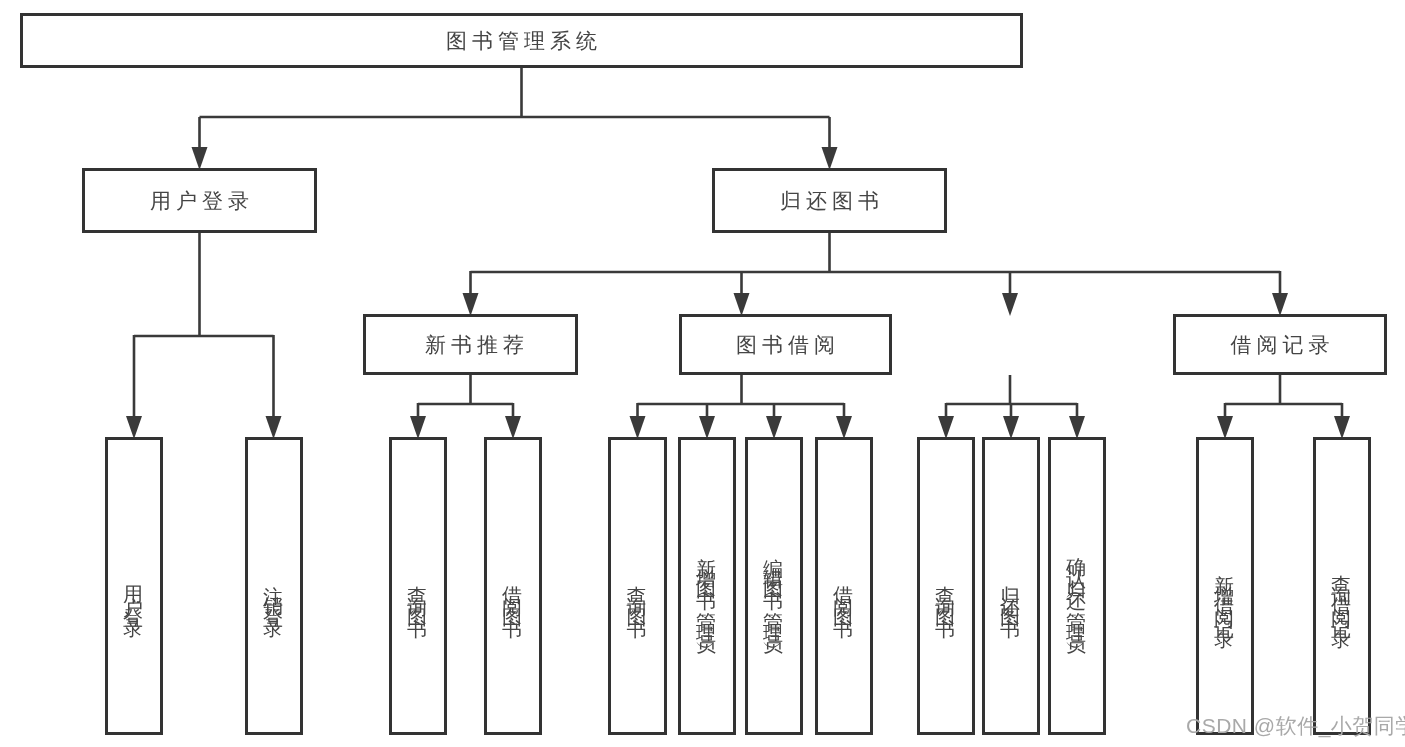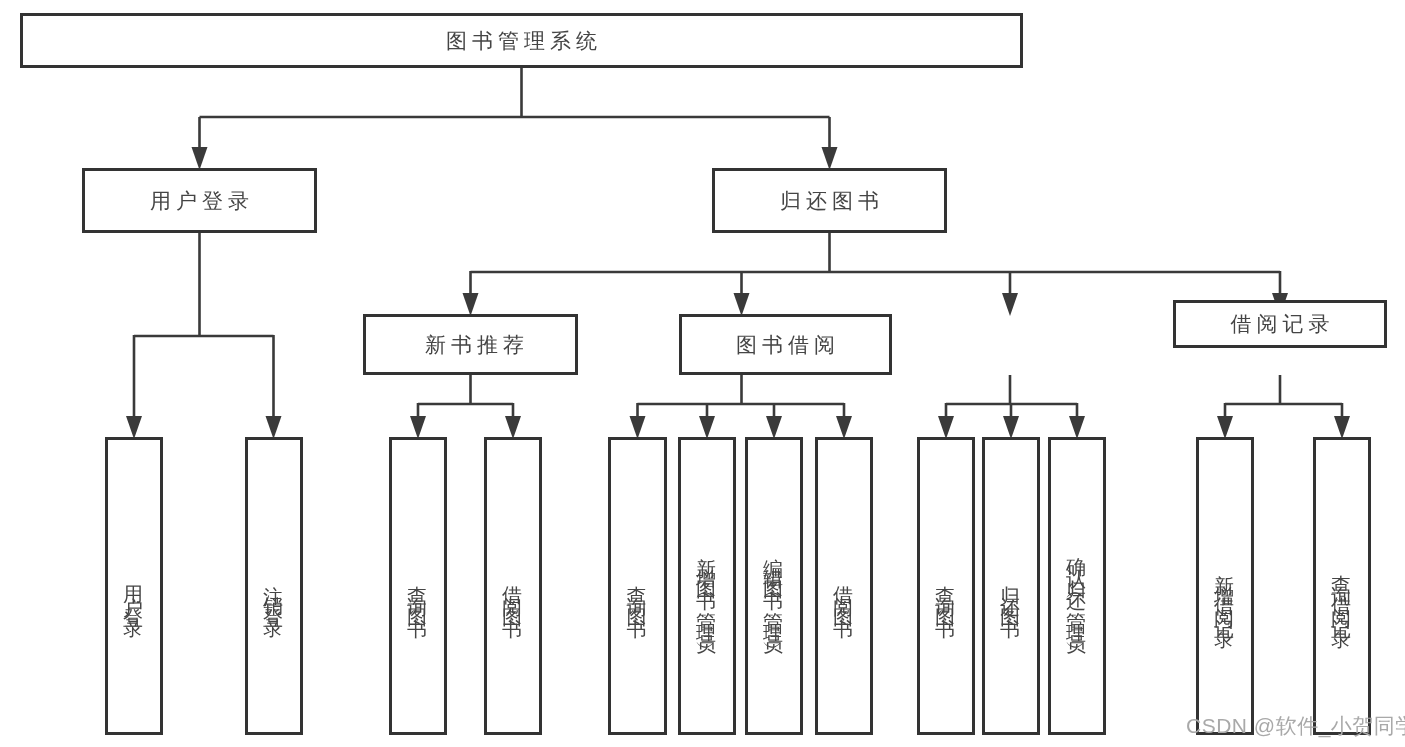--- a/index.html
+++ b/index.html
@@ -107,21 +107,21 @@
   <div class="box" style="left:712px; top:168px; width:235px; height:65px;">
     <span class="h-label">归还图书</span>
   </div>
 
   <div class="box" style="left:363px; top:314px; width:215px; height:61px;padding-left:8px;">
     <span class="h-label">新书推荐</span>
   </div>
   <div class="box" style="left:635px; top:314px; width:213px; height:61px;margin-left:44px;">
     <span class="h-label">图书借阅</span>
   </div>
-  <div class="box" style="left:1173px; top:300px; width:214px; height:48px;">
+  <div class="box" style="left:1173px; top:314px; width:214px; height:61px;">
     <span class="h-label">借阅记录</span>
   </div>
 
   <div class="box" style="left:105px; top:437px; width:58px; height:298px;">
     <span class="v-label">用户登录</span>
   </div>
   <div class="box" style="left:245px; top:437px; width:58px; height:298px;">
     <span class="v-label">注销登录</span>
   </div>
 

